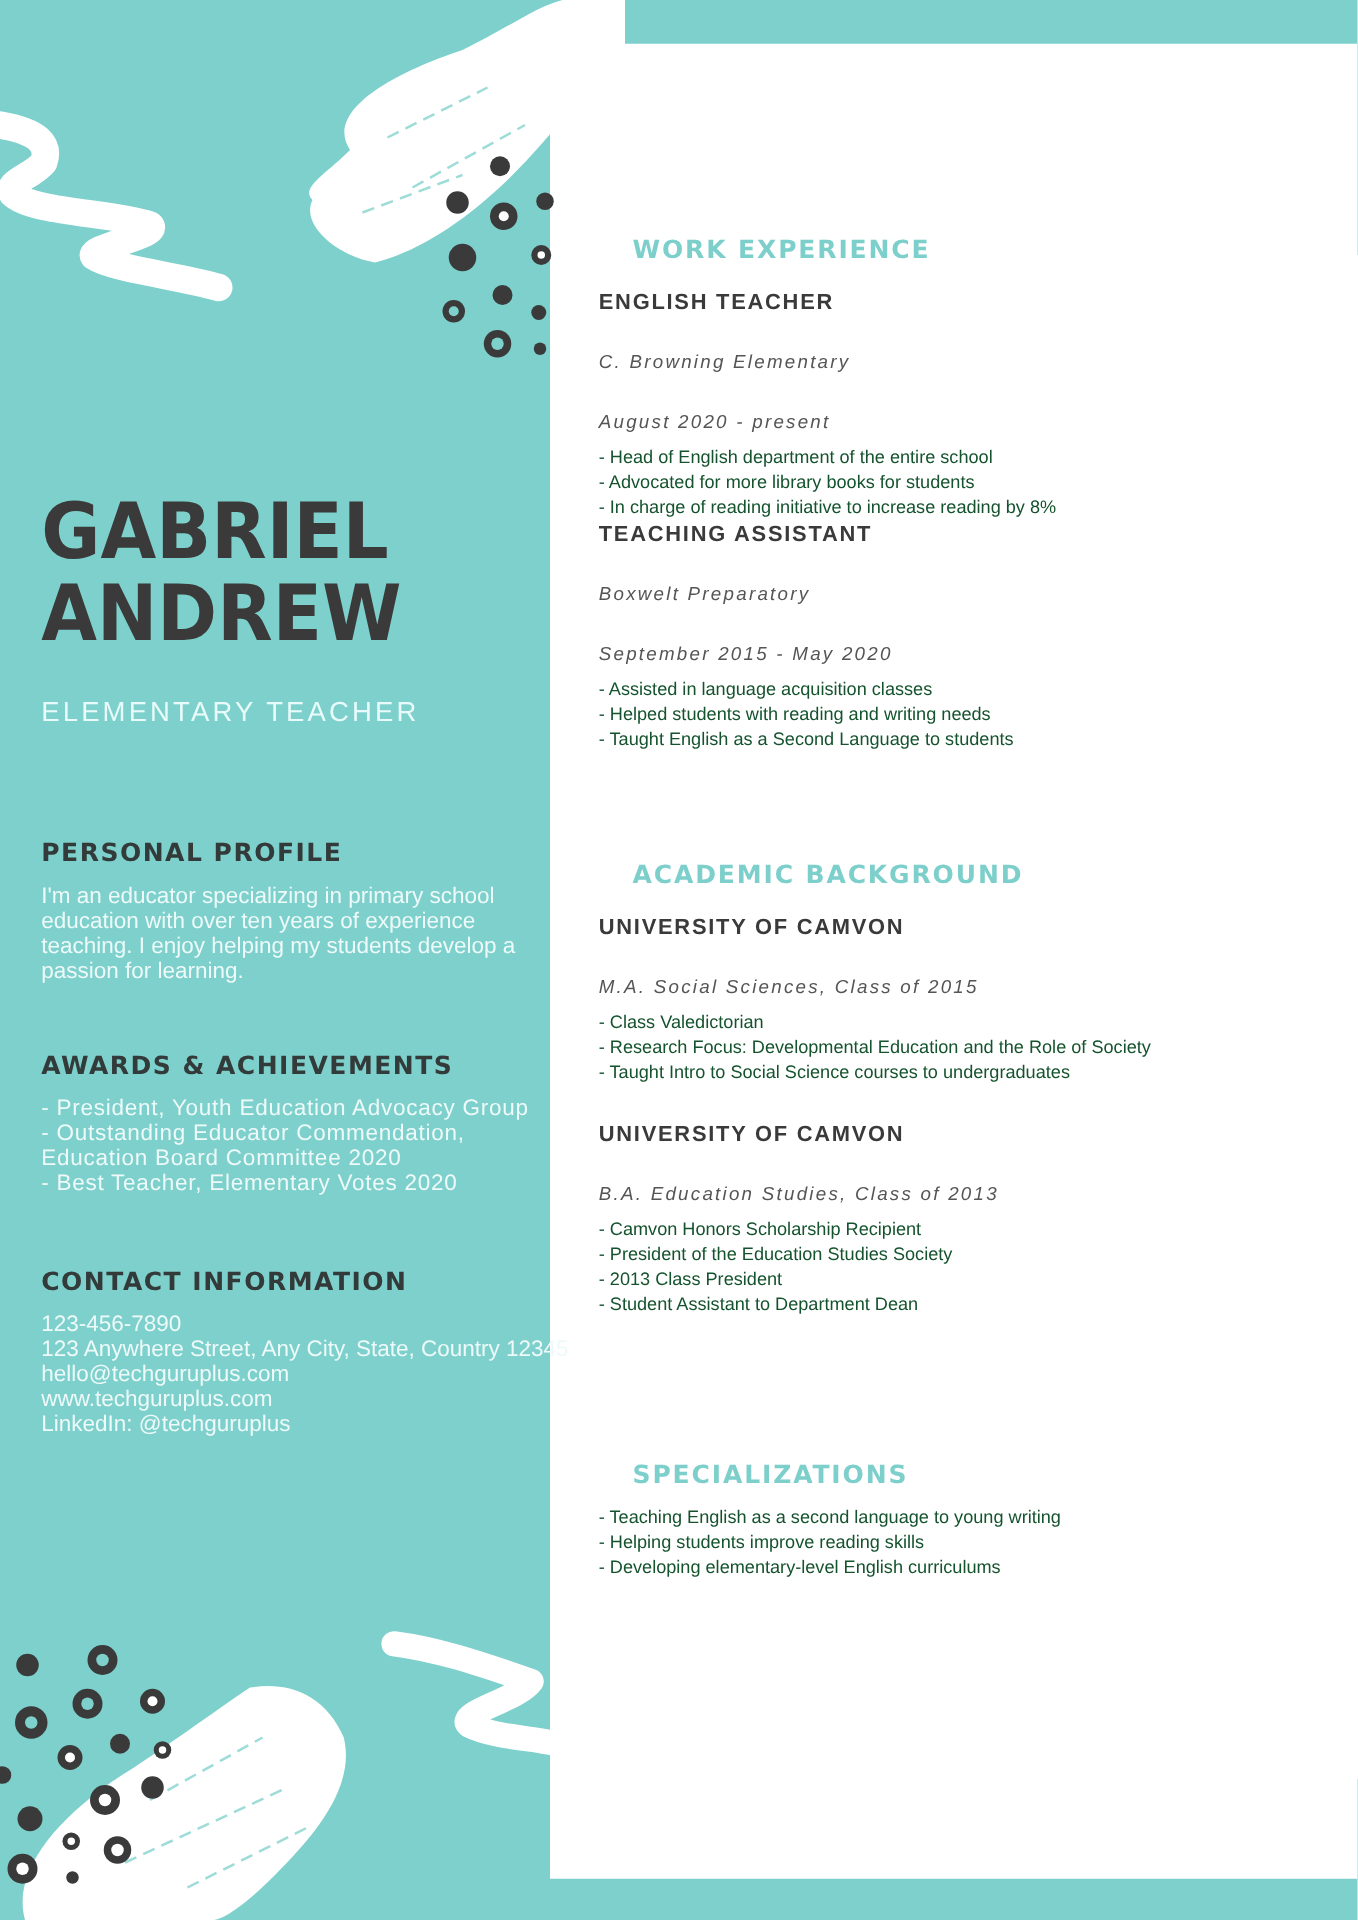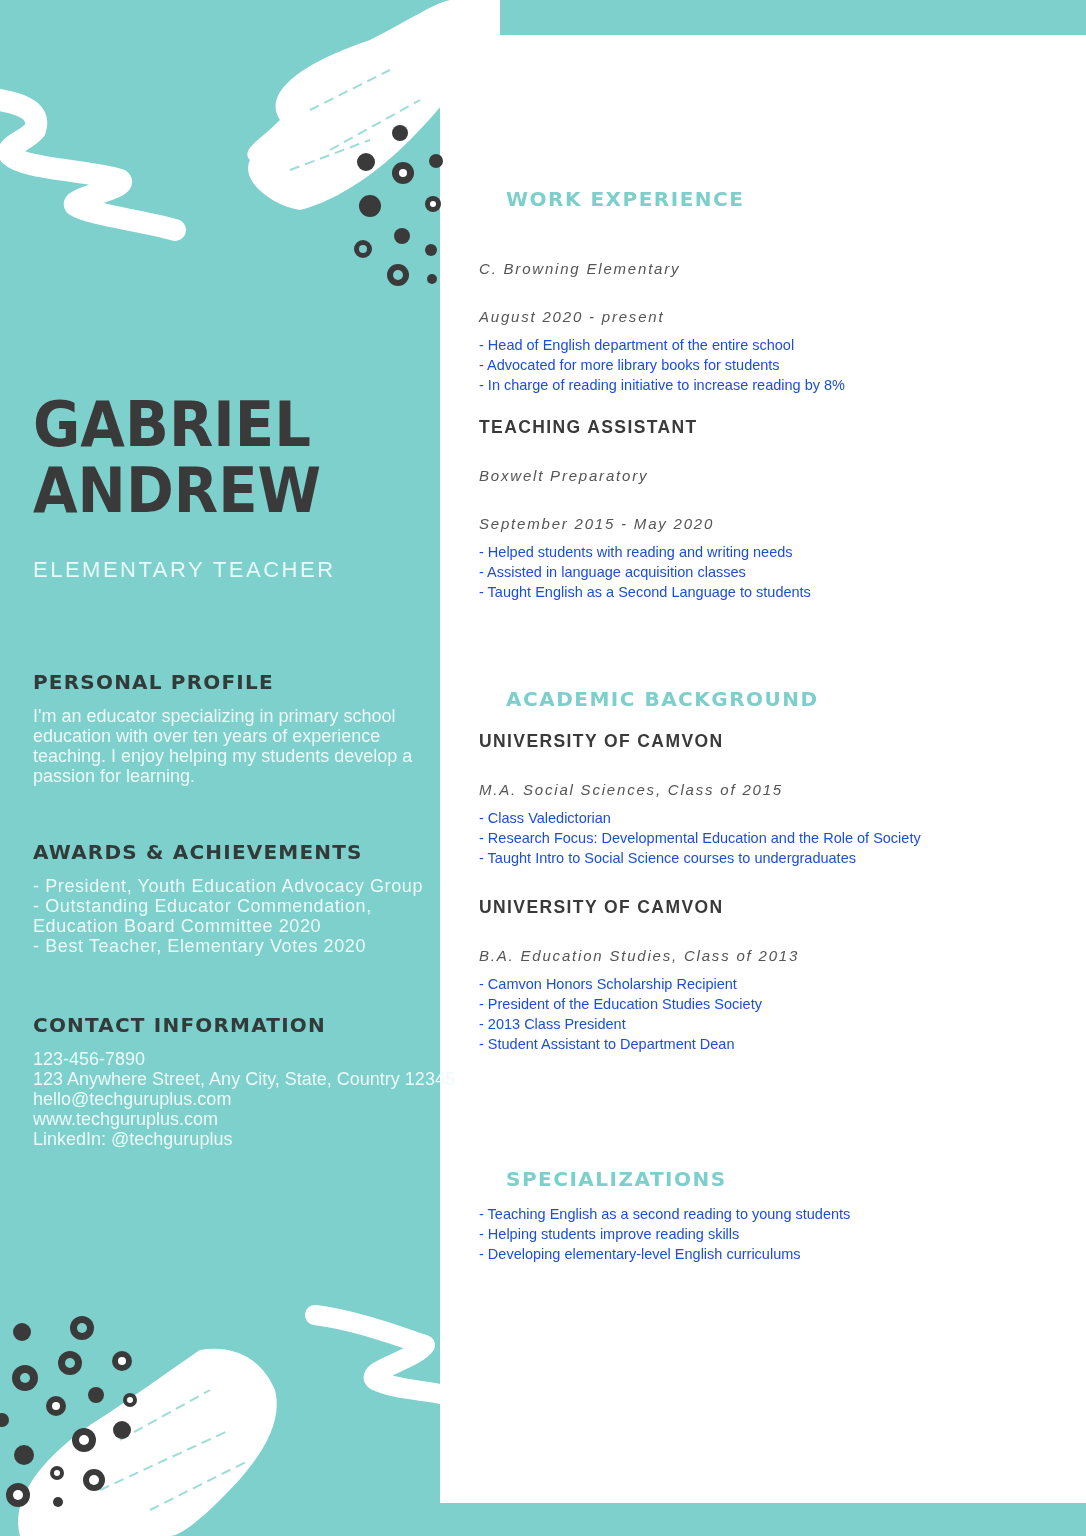--- a/index.html
+++ b/index.html
@@ -49,21 +49,21 @@
     }
     .entry { position: absolute; left: 479px; width: 580px; }
     .etitle {
       font-size: 17.5px; letter-spacing: 1.4px; color: #3a3a3a;
       font-weight: 700; margin-bottom: 9px;
     }
     .esub {
       font-style: italic; font-size: 15px; letter-spacing: 1.8px;
       color: #555; line-height: 20px; margin-top: 28px;
     }
-    .ebul { margin-top: 8px; font-size: 14.5px; line-height: 20px; color: #1d4ed8; }
+    .ebul { margin-top: 8px; font-size: 14.5px; line-height: 20px; color: #14532d; }
     .ebul div { white-space: nowrap; }
   </style>
 </head>
 <body>
 
 <svg class="deco" style="left:0;top:80px" width="190" height="170" viewBox="0 0 190 170">
   <path d="M0 20 C30 25, 40 35, 35 50 C25 62, 5 65, 10 75 C25 90, 90 90, 120 100 C130 108, 70 118, 75 125 C90 135, 140 140, 175 150" fill="none" stroke="#ffffff" stroke-width="22" stroke-linecap="round" stroke-linejoin="round"></path>
 </svg>
 
 <svg class="deco" style="left:220px;top:0" width="280" height="240" viewBox="0 0 280 240">
@@ -160,36 +160,37 @@
   <div>123-456-7890</div>
   <div>123 Anywhere Street, Any City, State, Country 12345</div>
   <div>hello@techguruplus.com</div>
   <div>www.techguruplus.com</div>
   <div>LinkedIn: @techguruplus</div>
 </div>
 
 <div class="rhead" style="top:187px">WORK EXPERIENCE</div>
 
 <div class="entry" style="top:231px">
+  <div class="etitle">ENGLISH TEACHER</div>
   <div class="esub">C. Browning Elementary</div>
   <div class="esub">August 2020 - present</div>
   <div class="ebul">
     <div>- Head of English department of the entire school</div>
     <div>- Advocated for more library books for students</div>
     <div>- In charge of reading initiative to increase reading by 8%</div>
   </div>
 </div>
 
 <div class="entry" style="top:417px">
   <div class="etitle">TEACHING ASSISTANT</div>
   <div class="esub">Boxwelt Preparatory</div>
   <div class="esub">September 2015 - May 2020</div>
   <div class="ebul">
+    <div>- Assisted in language acquisition classes</div>
     <div>- Helped students with reading and writing needs</div>
-    <div>- Assisted in language acquisition classes</div>
     <div>- Taught English as a Second Language to students</div>
   </div>
 </div>
 
 <div class="rhead" style="top:687px">ACADEMIC BACKGROUND</div>
 
 <div class="entry" style="top:731px">
   <div class="etitle">UNIVERSITY OF CAMVON</div>
   <div class="esub">M.A. Social Sciences, Class of 2015</div>
   <div class="ebul">
@@ -206,17 +207,17 @@
     <div>- Camvon Honors Scholarship Recipient</div>
     <div>- President of the Education Studies Society</div>
     <div>- 2013 Class President</div>
     <div>- Student Assistant to Department Dean</div>
   </div>
 </div>
 
 <div class="rhead" style="top:1167px">SPECIALIZATIONS</div>
 <div class="entry" style="top:1196px">
   <div class="ebul">
-    <div>- Teaching English as a second reading to young students</div>
+    <div>- Teaching English as a second language to young writing</div>
     <div>- Helping students improve reading skills</div>
     <div>- Developing elementary-level English curriculums</div>
   </div>
 </div>
 
 </body></html>

